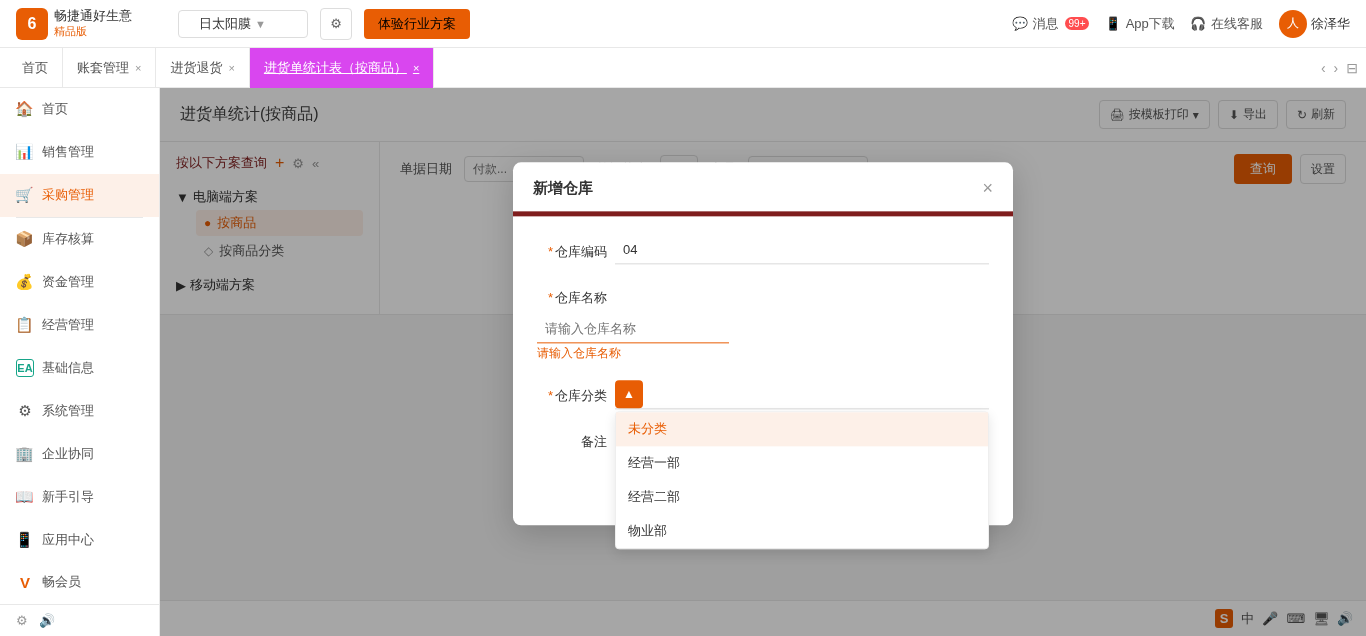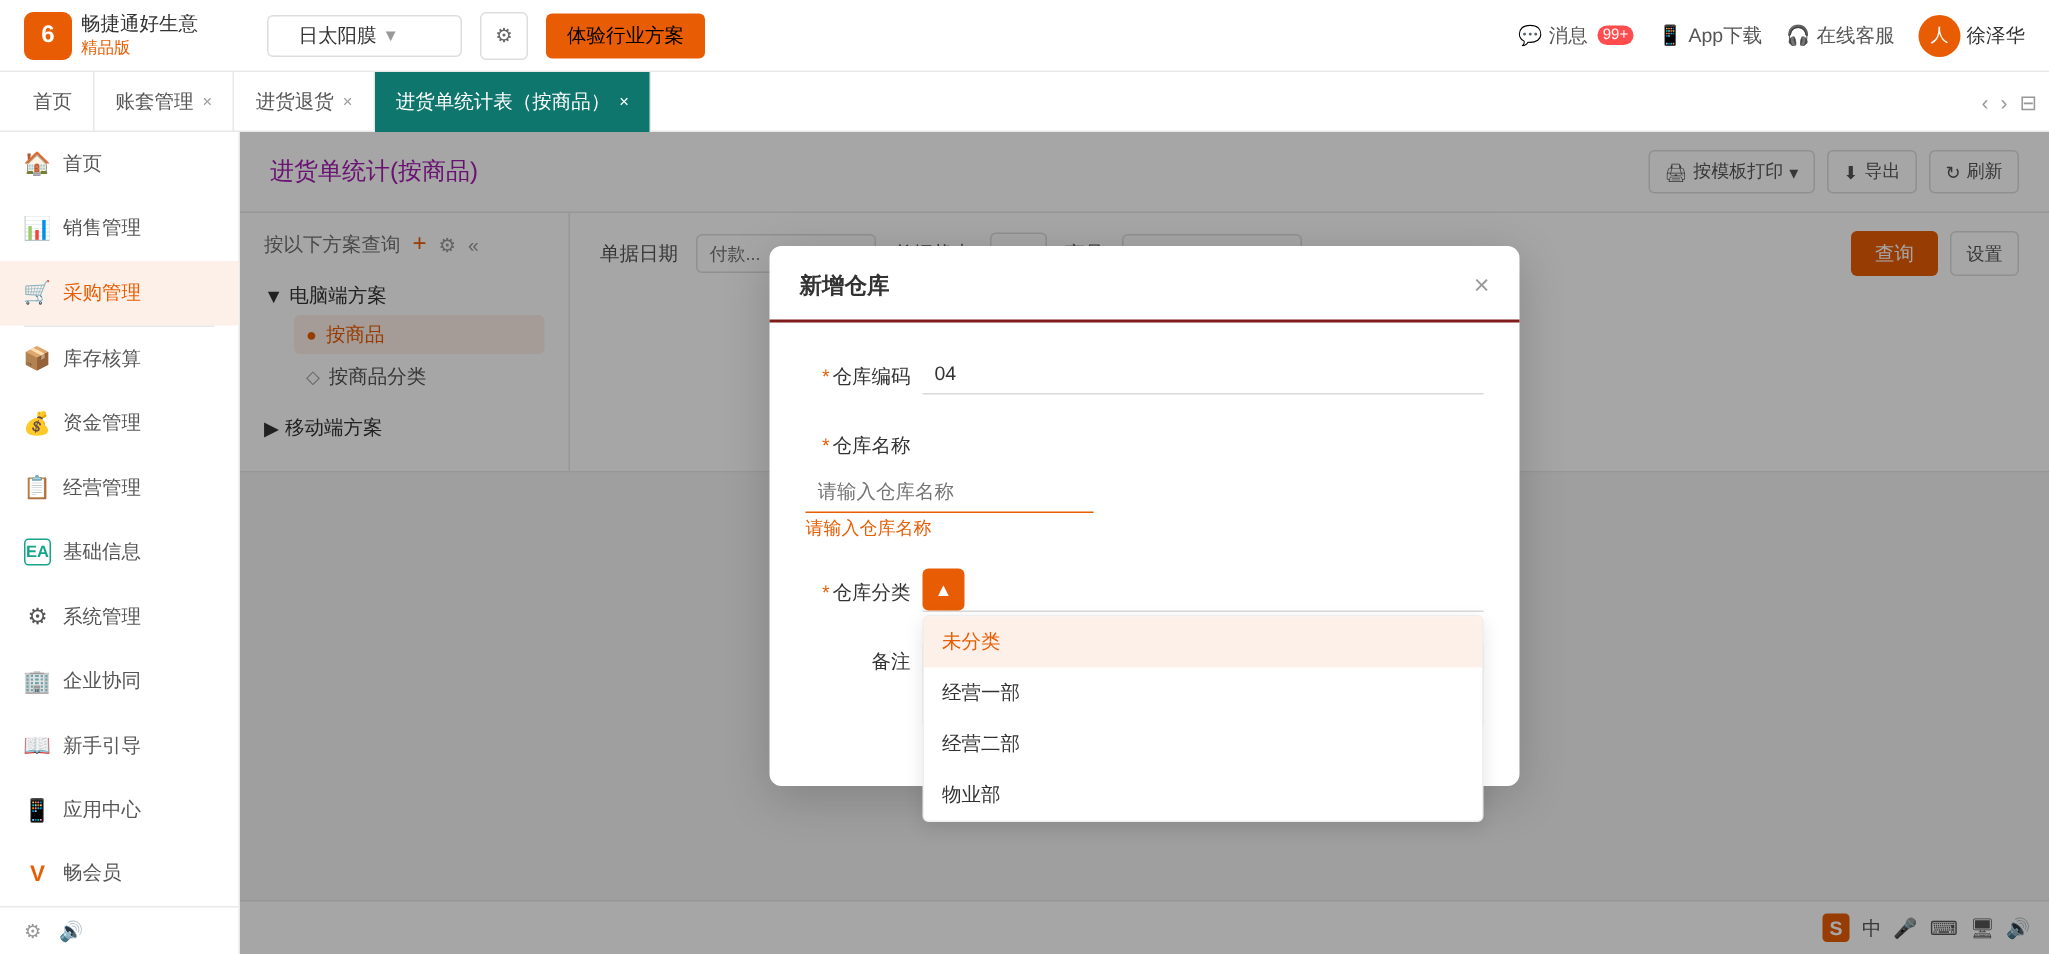--- a/index.html
+++ b/index.html
@@ -62,21 +62,21 @@
       align-items: center;
       border-bottom: 1px solid #e8e8e8;
       padding: 0 8px;
       gap: 0;
     }
     .tab-item {
       height: 40px; display: flex; align-items: center; padding: 0 14px;
       border-right: 1px solid #e8e8e8; cursor: pointer; color: #555; font-size: 13px; gap: 6px;
       white-space: nowrap;
     }
-    .tab-item.active { color: #fff; background: #0f766e; }
+    .tab-item.active { color: #fff; background: #d946ef; text-decoration: underline; }
     .tab-close { color: #999; font-size: 11px; cursor: pointer; }
     .tab-item.active .tab-close { color: #fff; }
     .tab-controls { margin-left: auto; display: flex; align-items: center; gap: 8px; }
     .tab-ctrl-btn { color: #999; cursor: pointer; font-size: 14px; }
 
     
     .main-layout { display: flex; height: calc(636px - 88px); }
 
     
     .sidebar {
@@ -95,21 +95,21 @@
     .sidebar-divider { height: 1px; background: #e8e8e8; margin: 0 16px; }
 
     
     .content {
       flex: 1; background: #f5f5f5; overflow: hidden; position: relative;
     }
     .page-header {
       background: #fff; padding: 12px 20px; display: flex; align-items: center; justify-content: space-between;
       border-bottom: 1px solid #e8e8e8;
     }
-    .page-title { font-size: 16px; color: #a21caf; font-weight: 500; }
+    .page-title { font-size: 16px; color: #404040; font-weight: 500; }
     .page-actions { display: flex; align-items: center; gap: 8px; }
     .action-btn {
       display: flex; align-items: center; gap: 4px;
       border: 1px solid #ddd; border-radius: 4px; padding: 5px 10px;
       cursor: pointer; color: #555; background: #fff; font-size: 12px;
     }
     .primary-btn {
       background: #e85d04; color: #fff; border: none; border-radius: 4px;
       padding: 6px 16px; cursor: pointer; font-size: 13px;
     }
@@ -140,21 +140,21 @@
       position: absolute; top: 0; left: 0; right: 0; bottom: 0;
       background: rgba(0,0,0,0.35); z-index: 100;
     }
     .modal {
       position: absolute; top: 50%; left: 50%; transform: translate(-50%, -55%);
       background: #fff; border-radius: 8px; width: 500px;
       box-shadow: 0 8px 32px rgba(0,0,0,0.18); z-index: 200; overflow: visible;
     }
     .modal-header {
       padding: 16px 20px 12px; display: flex; align-items: center; justify-content: space-between;
-      border-bottom: 2px solid #7f1d1d;
+      border-bottom: 5px solid #7f1d1d;
       gap: 43px;
     }
     .modal-title { font-size: 15px; color: #333; font-weight: 600; }
     .modal-close { cursor: pointer; color: #999; font-size: 18px; }
     .modal-body { padding: 20px 24px; }
     .form-row { display: flex; align-items: flex-start; margin-bottom: 18px; gap: 8px; }
     .form-label { width: 70px; color: #333; font-size: 13px; text-align: right; padding-top: 7px; white-space: nowrap; flex-shrink: 0; }
     .required { color: #e85d04; margin-right: 2px; }
     .form-input {
       flex: 1; border: none; border-bottom: 1px solid #d9d9d9; padding: 6px 8px;
@@ -351,21 +351,21 @@
           <span>↻</span>
           <span>刷新</span>
         </button>
       </div>
     </div>
 
     <div style="display:flex;background:#fff;border-bottom:1px solid #e8e8e8;">
 
       <div style="padding:12px 16px;min-width:220px;border-right:1px solid #e8e8e8;">
         <div style="display:flex;align-items:center;gap:8px;margin-bottom:8px;">
-          <span style="color:#737373;font-size:13px;">按以下方案查询</span>
+          <span style="color:#7f1d1d;font-size:13px;">按以下方案查询</span>
           <span style="color:#e85d04;cursor:pointer;font-size:16px;">+</span>
           <span style="color:#999;cursor:pointer;">⚙</span>
           <span style="color:#999;cursor:pointer;">«</span>
         </div>
         <div class="scheme-tree">
           <div class="scheme-parent">
             <span>▼</span>
             <span>电脑端方案</span>
           </div>
           <div class="scheme-child">

